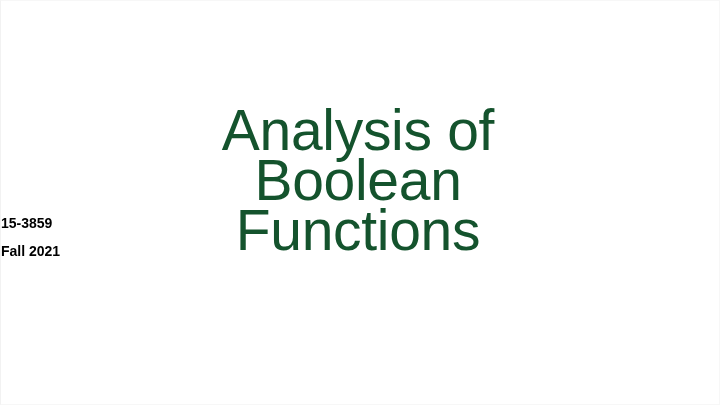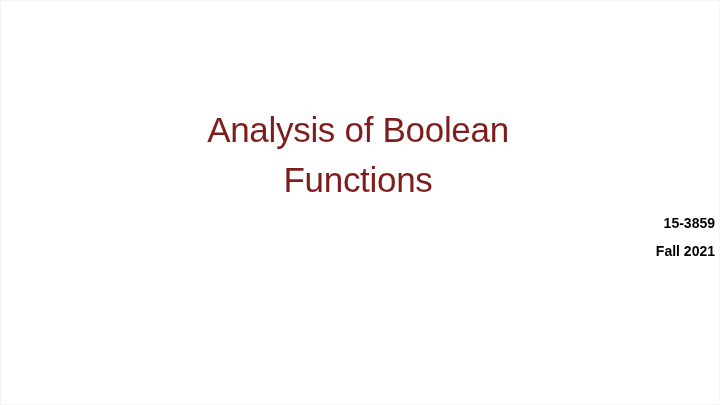--- a/index.html
+++ b/index.html
@@ -32,37 +32,37 @@
     left: 0;
     right: 0;
     top: 104px;
     text-align: center;
     padding-right: 4px;
   }
 
   .slide-title {
     margin: 0;
     font-family: "Liberation Sans", sans-serif;
-    font-size: 35px;
+    font-size: 57px;
     font-weight: 400;
     line-height: 50px;
     letter-spacing: -0.3px;
-    color: #7f1d1d;
+    color: #14532d;
     width: 370px;
     margin-left: auto;
     margin-right: auto;
   }
 
   .subtitle-block {
     position: absolute;
     left: 0;
     right: 0;
     top: 208px;
-    text-align: right;
-    padding-right: 4px;
+    text-align: left;
+    padding-right: 20px;
   }
 
   .subtitle-line {
     margin: 0;
     font-family: "Liberation Sans", sans-serif;
     font-size: 14px;
     font-weight: 700;
     line-height: 28px;
     letter-spacing: 0px;
     color: #000000;

